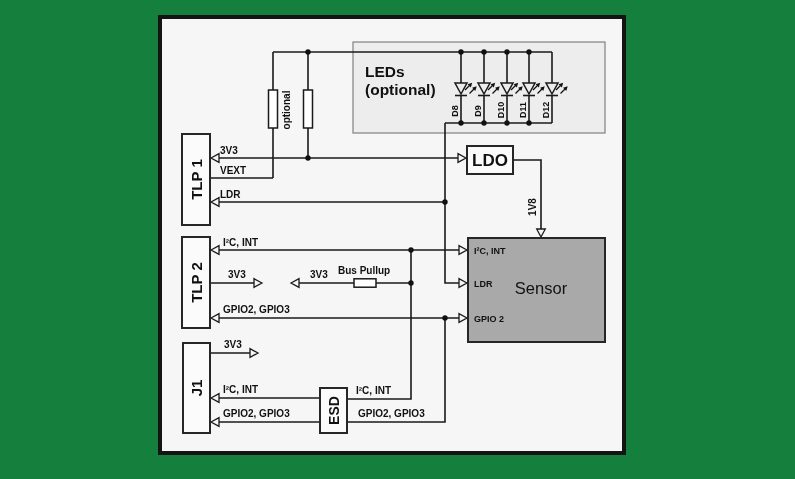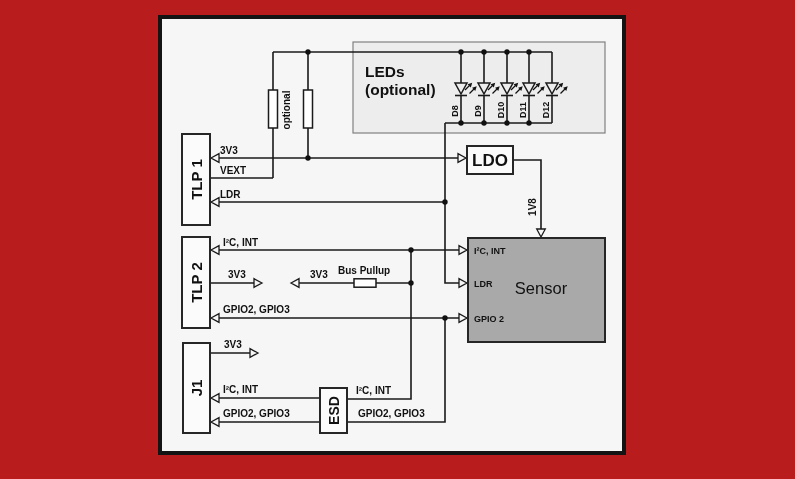--- a/index.html
+++ b/index.html
@@ -1,16 +1,16 @@
 <!DOCTYPE html>
 <html><head>
 <meta charset="utf-8">
 <style>
   html,body{margin:0;padding:0;background:#ffffff;}
-  .stage{position:relative;width:795px;height:479px;background:#b91c1c;overflow:hidden;}
+  .stage{position:relative;width:795px;height:479px;background:#15803d;overflow:hidden;}
   svg{position:absolute;left:0;top:0;}
   text{font-family:"Liberation Sans","DejaVu Sans",sans-serif;fill:#111111;}
   .sig{font-size:10px;font-weight:bold;}
   .blocklabel{font-size:15px;font-weight:bold;}
   .ldolabel{font-size:17px;font-weight:bold;}
   .sensorlabel{font-size:16.5px;font-weight:normal;}
   .ledstitle{font-size:15.5px;font-weight:bold;}
   .pinlabel{font-size:9px;font-weight:bold;}
   .dlabel{font-size:9px;font-weight:bold;}
   .wire{stroke:#1a1a1a;stroke-width:1.6;fill:none;}

